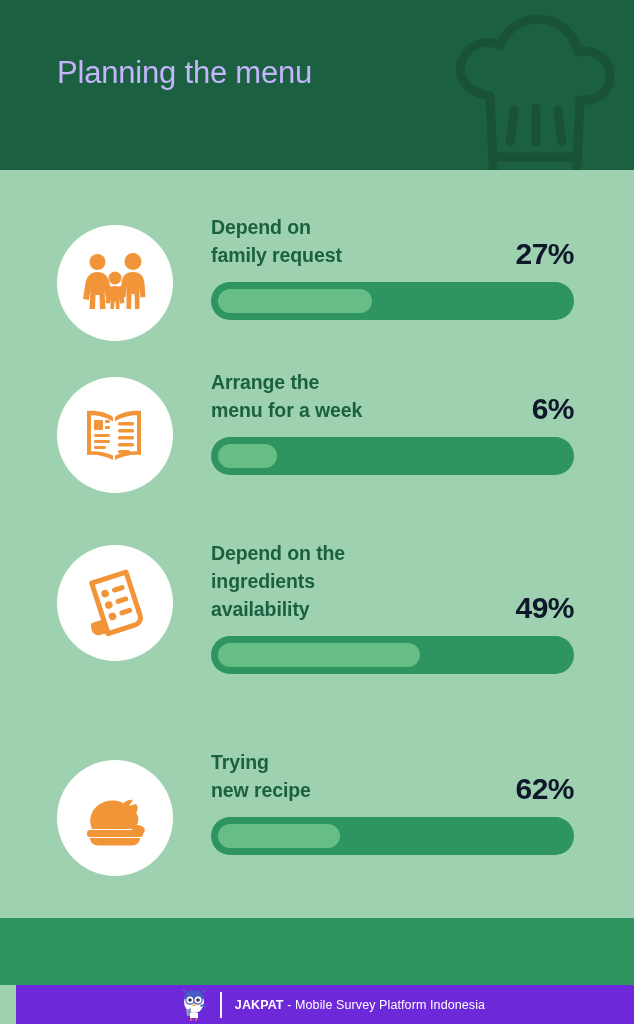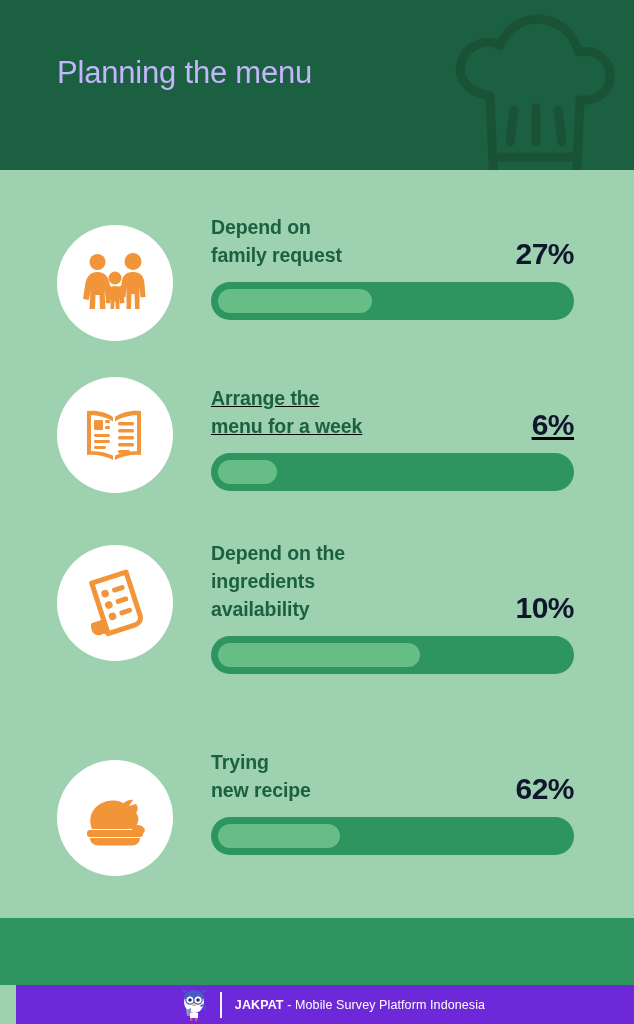--- a/index.html
+++ b/index.html
@@ -44,21 +44,21 @@
   .row-0 .icon-circle { top:15px; }
   .row-1 .icon-circle { top:12px; }
   .row-2 .icon-circle { top:40px; }
   .row-3 .icon-circle { top:15px; }
   .icon-circle svg { width:72px; height:72px; display:block; }
 
   .row-body {
     position:absolute; left:211px; width:363px;
   }
   .row-0 .row-body { top:0px; }
-  .row-1 .row-body { top:16px;text-decoration:underline; }
+  .row-1 .row-body { top:0px; }
   .row-2 .row-body { top:0px;margin-top:35px; }
   .row-3 .row-body { top:0px; }
 
   .row-head {
     position:relative;
     display:flex; align-items:flex-end; justify-content:space-between;
     min-height:62px;
   }
   .row-label {
     font-size:19.5px; font-weight:bold; color:#1B6141;
@@ -199,21 +199,21 @@
           <rect x="37" y="33" width="13" height="5" rx="2.5" fill="#F29438"></rect>
           <rect x="37" y="45" width="13" height="5" rx="2.5" fill="#F29438"></rect>
         </g>
       </svg>
     </div>
     <div class="row-body">
       <div class="row-head">
         <div class="row-label">Depend on the
 ingredients
 availability</div>
-        <div class="row-pct">10%</div>
+        <div class="row-pct">49%</div>
       </div>
       <div class="bar-track">
         <div class="bar-fill" style="width: 202.42px;"></div>
       </div>
     </div>
   </div>
 
   <div class="row row-3">
     <div class="icon-circle">
       <svg viewBox="0 0 72 72" fill="#F29438">

